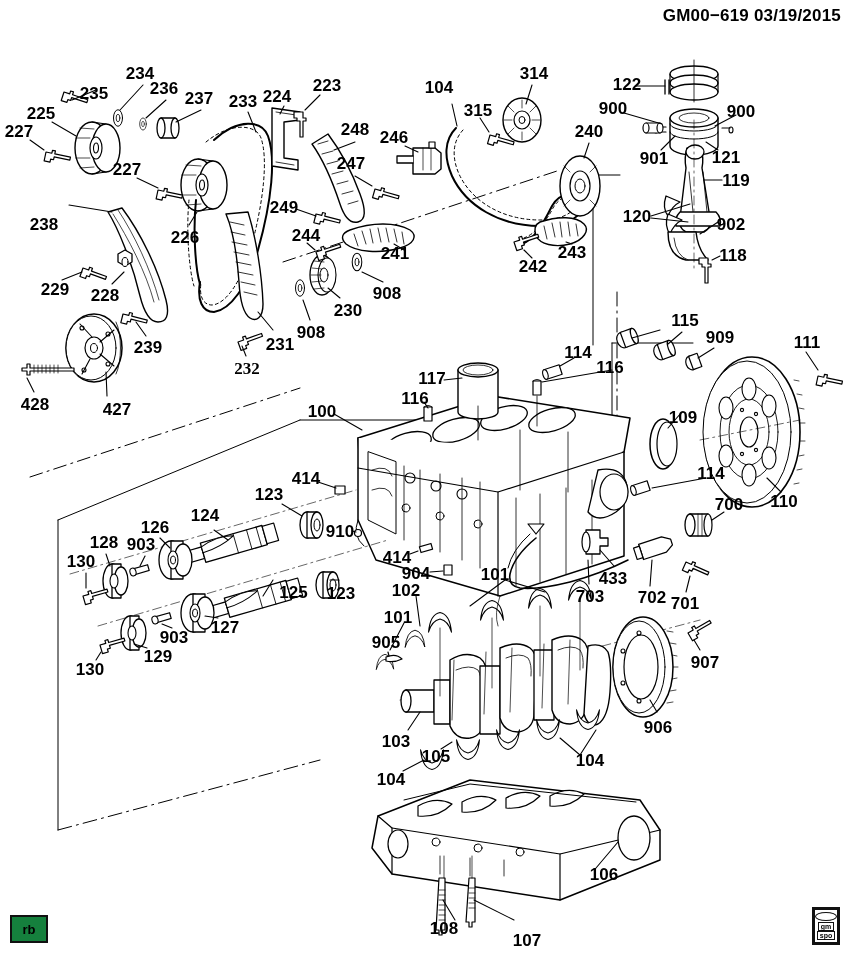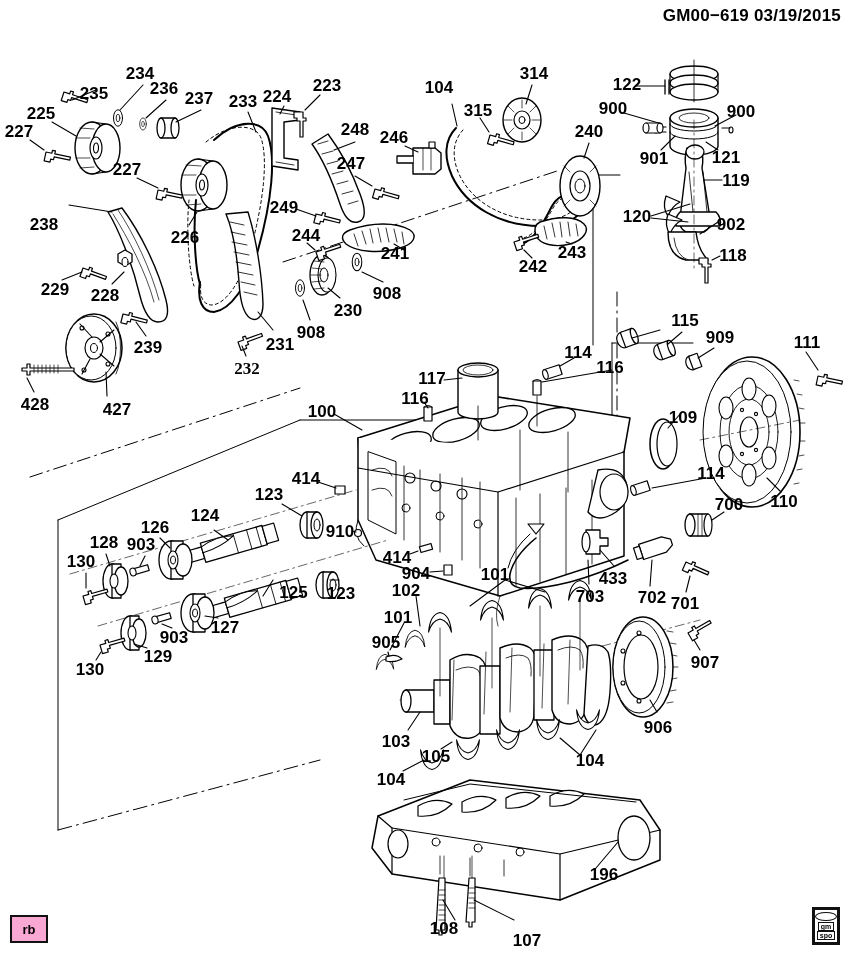--- a/index.html
+++ b/index.html
@@ -1,21 +1,21 @@
 <!DOCTYPE html>
 <html><head>
 <meta charset="utf-8">
 <style>
   html,body{margin:0;padding:0;background:#fff;}
   body{width:851px;height:960px;font-family:"Liberation Sans",sans-serif;color:#000;position:relative;overflow:hidden;}
   #stage{position:relative;width:851px;height:960px;background:#fff;}
   #art{position:absolute;left:0;top:0;width:851px;height:960px;}
   .hdr{position:absolute;right:10px;top:6px;font-size:17px;font-weight:bold;letter-spacing:.2px;white-space:nowrap;margin-left:44px;}
   .lbl{position:absolute;font-size:17px;font-weight:bold;line-height:1;white-space:nowrap;transform:translate(-50%,-50%);}
-  .rbbox{position:absolute;left:10px;top:915px;width:34px;height:24px;border:2px solid #111;display:flex;align-items:center;justify-content:center;font-size:13px;font-weight:bold;background:#f9a8d4;}
+  .rbbox{position:absolute;left:10px;top:915px;width:34px;height:24px;border:2px solid #111;display:flex;align-items:center;justify-content:center;font-size:13px;font-weight:bold;background:#15803d;}
   .spo{position:absolute;left:812px;top:907px;width:28px;height:38px;border:3px solid #111;background:#fff;display:flex;flex-direction:column;align-items:center;justify-content:center;padding:1px;box-sizing:border-box;}
   .spo .el{width:20px;height:7px;border-radius:50%;background:#fff;border:1.5px solid #111;margin-bottom:1px;}
   .spo .tx{font-size:7px;font-weight:bold;line-height:7px;text-align:center;border:1px solid #111;padding:0 2px;background:#fff;}
 </style>
 </head>
 <body>
 
 <div id="stage">
 
   <div class="hdr">GM00−619  03/19/2015</div>
@@ -798,21 +798,21 @@
       <div class="lbl" style="left: 652px; top: 597px;">702</div>
       <div class="lbl" style="left: 685px; top: 603px;">701</div>
       <div class="lbl" style="left: 398px; top: 617px;">101</div>
       <div class="lbl" style="left: 386px; top: 642px;">905</div>
       <div class="lbl" style="left: 396px; top: 741px;">103</div>
       <div class="lbl" style="left: 391px; top: 779px;">104</div>
       <div class="lbl" style="left: 436px; top: 756px;">105</div>
       <div class="lbl" style="left: 590px; top: 760px;">104</div>
       <div class="lbl" style="left: 658px; top: 727px;">906</div>
       <div class="lbl" style="left: 705px; top: 662px;">907</div>
-      <div class="lbl" style="left: 604px; top: 874px;">196</div>
+      <div class="lbl" style="left: 604px; top: 874px;">106</div>
       <div class="lbl" style="left: 444px; top: 928px;">108</div>
       <div class="lbl" style="left: 527px; top: 928px; margin-top: 12px;">107</div>
     </div>
 
   <div class="rbbox">rb</div>
 
   <div class="spo">
     <div class="el"></div>
     <div class="tx">gm</div>
     <div class="tx">spo</div>

